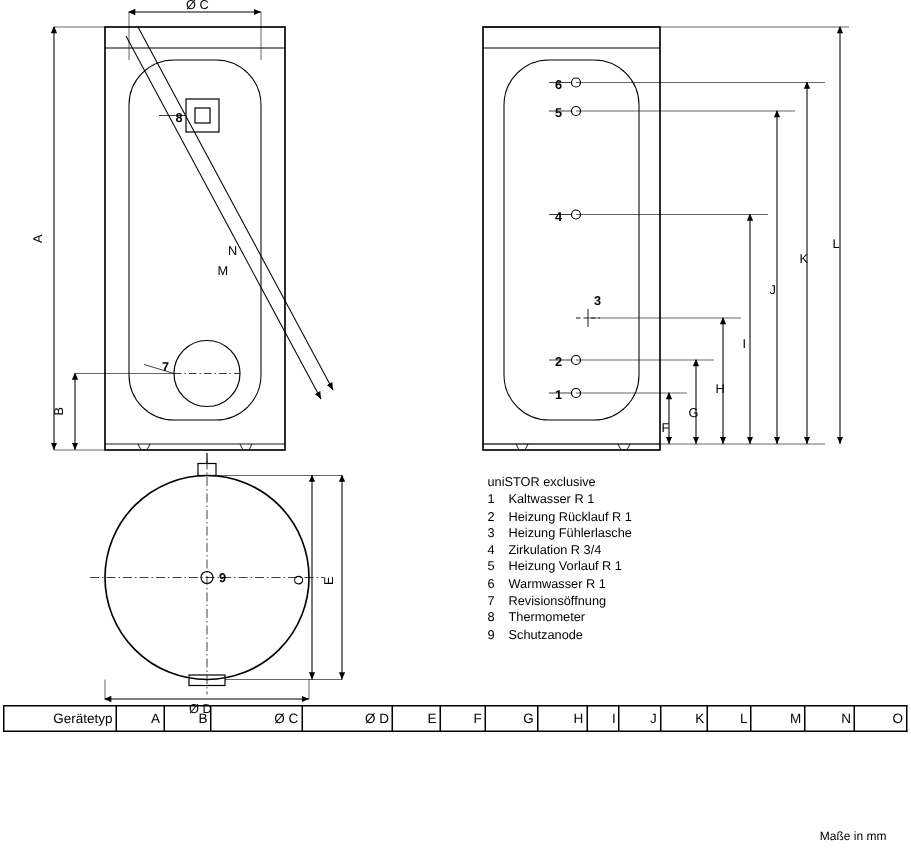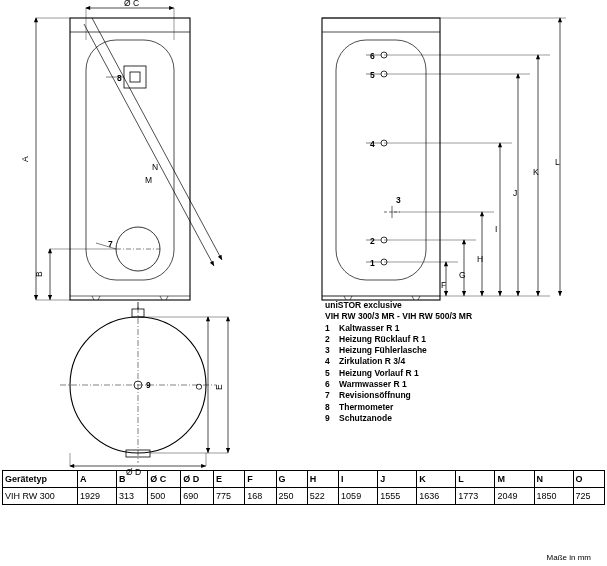--- a/index.html
+++ b/index.html
@@ -8,44 +8,43 @@
     background:#ffffff;
     font-family:"Liberation Sans", sans-serif;
     color:#000;
     position:relative;
     overflow:hidden;
   }
   .wrap{position:relative;width:607px;height:566px;}
   svg.diagram{position:absolute;left:0;top:0;width:607px;height:566px;}
   .legend{
     position:absolute;
-    left:325px;top:300px;
+    left:325px;top:316px;
     font-size:8.5px;
     line-height:11.3px;
     white-space:nowrap;
-    font-weight:bold;
   }
   .legend .hdr{font-size:8.5px;}
   .legend .row{display:flex;}
   .legend .num{width:14px;}
   .tbl{
     position:absolute;
     left:2px;top:470px;
     width:603px;
     border-collapse:collapse;
     font-size:9px;
   }
   .tbl th,.tbl td{
     border:1px solid #000;
     padding:1px 2px;
     text-align:left;
     height:14px;
     font-weight:normal;
   }
-  .tbl th{font-weight:bold;}
+  .tbl th{font-weight:normal;text-align:right;}
   .tbl td.first,.tbl th.first{width:70px;}
   .note{
     position:absolute;
     right:16px;bottom:4px;
     font-size:8px;
   }
   .lbl{font-size:8.5px;}
 </style>
 </head>
 <body>
@@ -180,21 +179,20 @@
       <text class="lbl" x="477" y="262">H</text>
       <text class="lbl" x="495" y="232">I</text>
       <text class="lbl" x="513" y="196">J</text>
       <text class="lbl" x="533" y="175">K</text>
       <text class="lbl" x="555" y="165">L</text>
     </g>
   </svg>
 
   <div class="legend">
     <div class="hdr">uniSTOR exclusive</div>
-    <div class="hdr">VIH RW 300/3 MR - VIH RW 500/3 MR</div>
     <div class="row">
         <span class="num">1</span>
         <span>Kaltwasser R 1</span>
       </div>
     <div class="row">
         <span class="num">2</span>
         <span>Heizung Rücklauf R 1</span>
       </div>
     <div class="row">
         <span class="num">3</span>
@@ -241,35 +239,17 @@
         <th>I</th>
         <th>J</th>
         <th>K</th>
         <th>L</th>
         <th>M</th>
         <th>N</th>
         <th>O</th>
       </tr>
     </thead>
     <tbody>
-      <tr>
-        <td class="first">VIH RW 300</td>
-        <td>1929</td>
-        <td>313</td>
-        <td>500</td>
-        <td>690</td>
-        <td>775</td>
-        <td>168</td>
-        <td>250</td>
-        <td>522</td>
-        <td>1059</td>
-        <td>1555</td>
-        <td>1636</td>
-        <td>1773</td>
-        <td>2049</td>
-        <td>1850</td>
-        <td>725</td>
-      </tr>
     </tbody>
   </table>
 
   <div class="note">Maße in mm</div>
 </div>
 
 </body></html>

